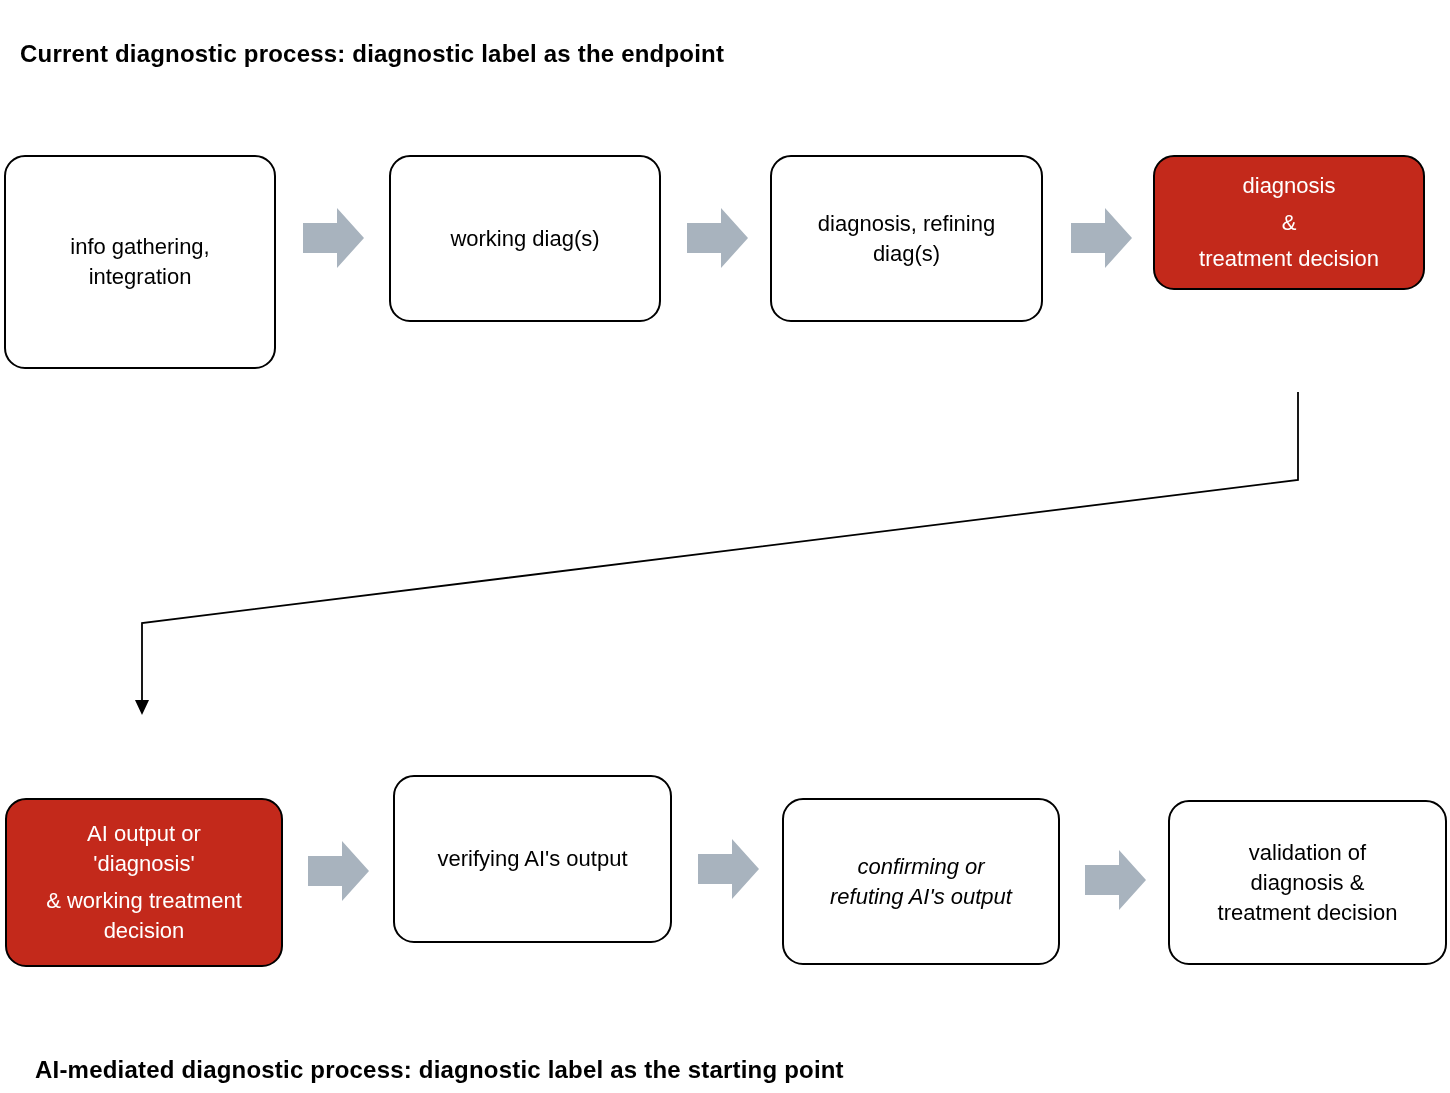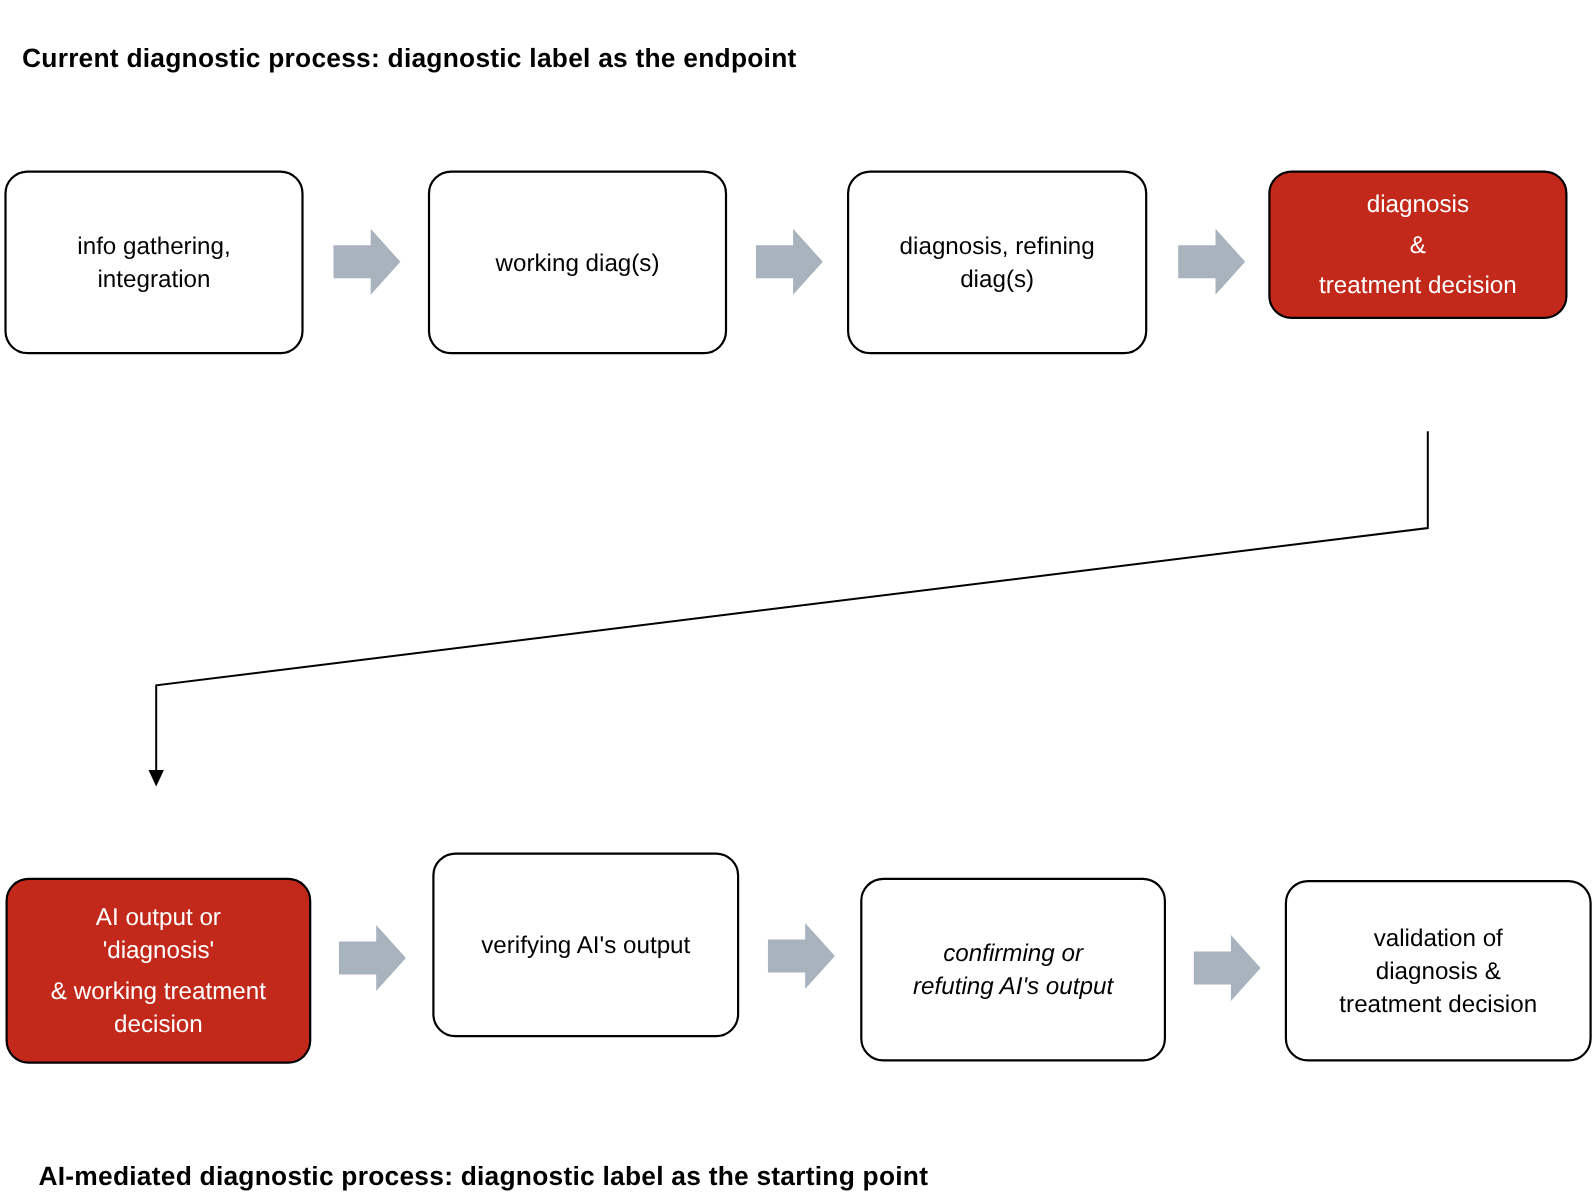--- a/index.html
+++ b/index.html
@@ -45,21 +45,21 @@
   }
   .box.red{
     background:var(--highlight-red,#C3291B);
     color:var(--box-text-on-red,#fff);
   }
   .box-text .line{display:block;line-height:30px;}
   .box.spaced .line{margin:6.5px 0;}
   .para{margin:7px 0;}
 
   
-  .b-t1{left:4px;   top:155px; width:272px; height:167px;}
+  .b-t1{left:4px;   top:155px; width:272px; height:214px;}
   .b-t2{left:389px; top:155px; width:272px; height:167px;}
   .b-t3{left:770px; top:155px; width:273px; height:167px;}
   .b-t4{left:1153px;top:155px; width:272px; height:135px;}
   
   .b-b1{left:5px;   top:798px; width:278px; height:169px;}
   .b-b2{left:393px; top:775px; width:279px; height:168px;}
   .b-b3{left:782px; top:798px; width:278px; height:167px;font-style:italic;}
   .b-b4{left:1168px;top:800px; width:279px; height:165px; border-width:2px;}
 
   .arrow{position:absolute;width:62px;height:64px;color:var(--arrow-gray,#A8B3BE);}

